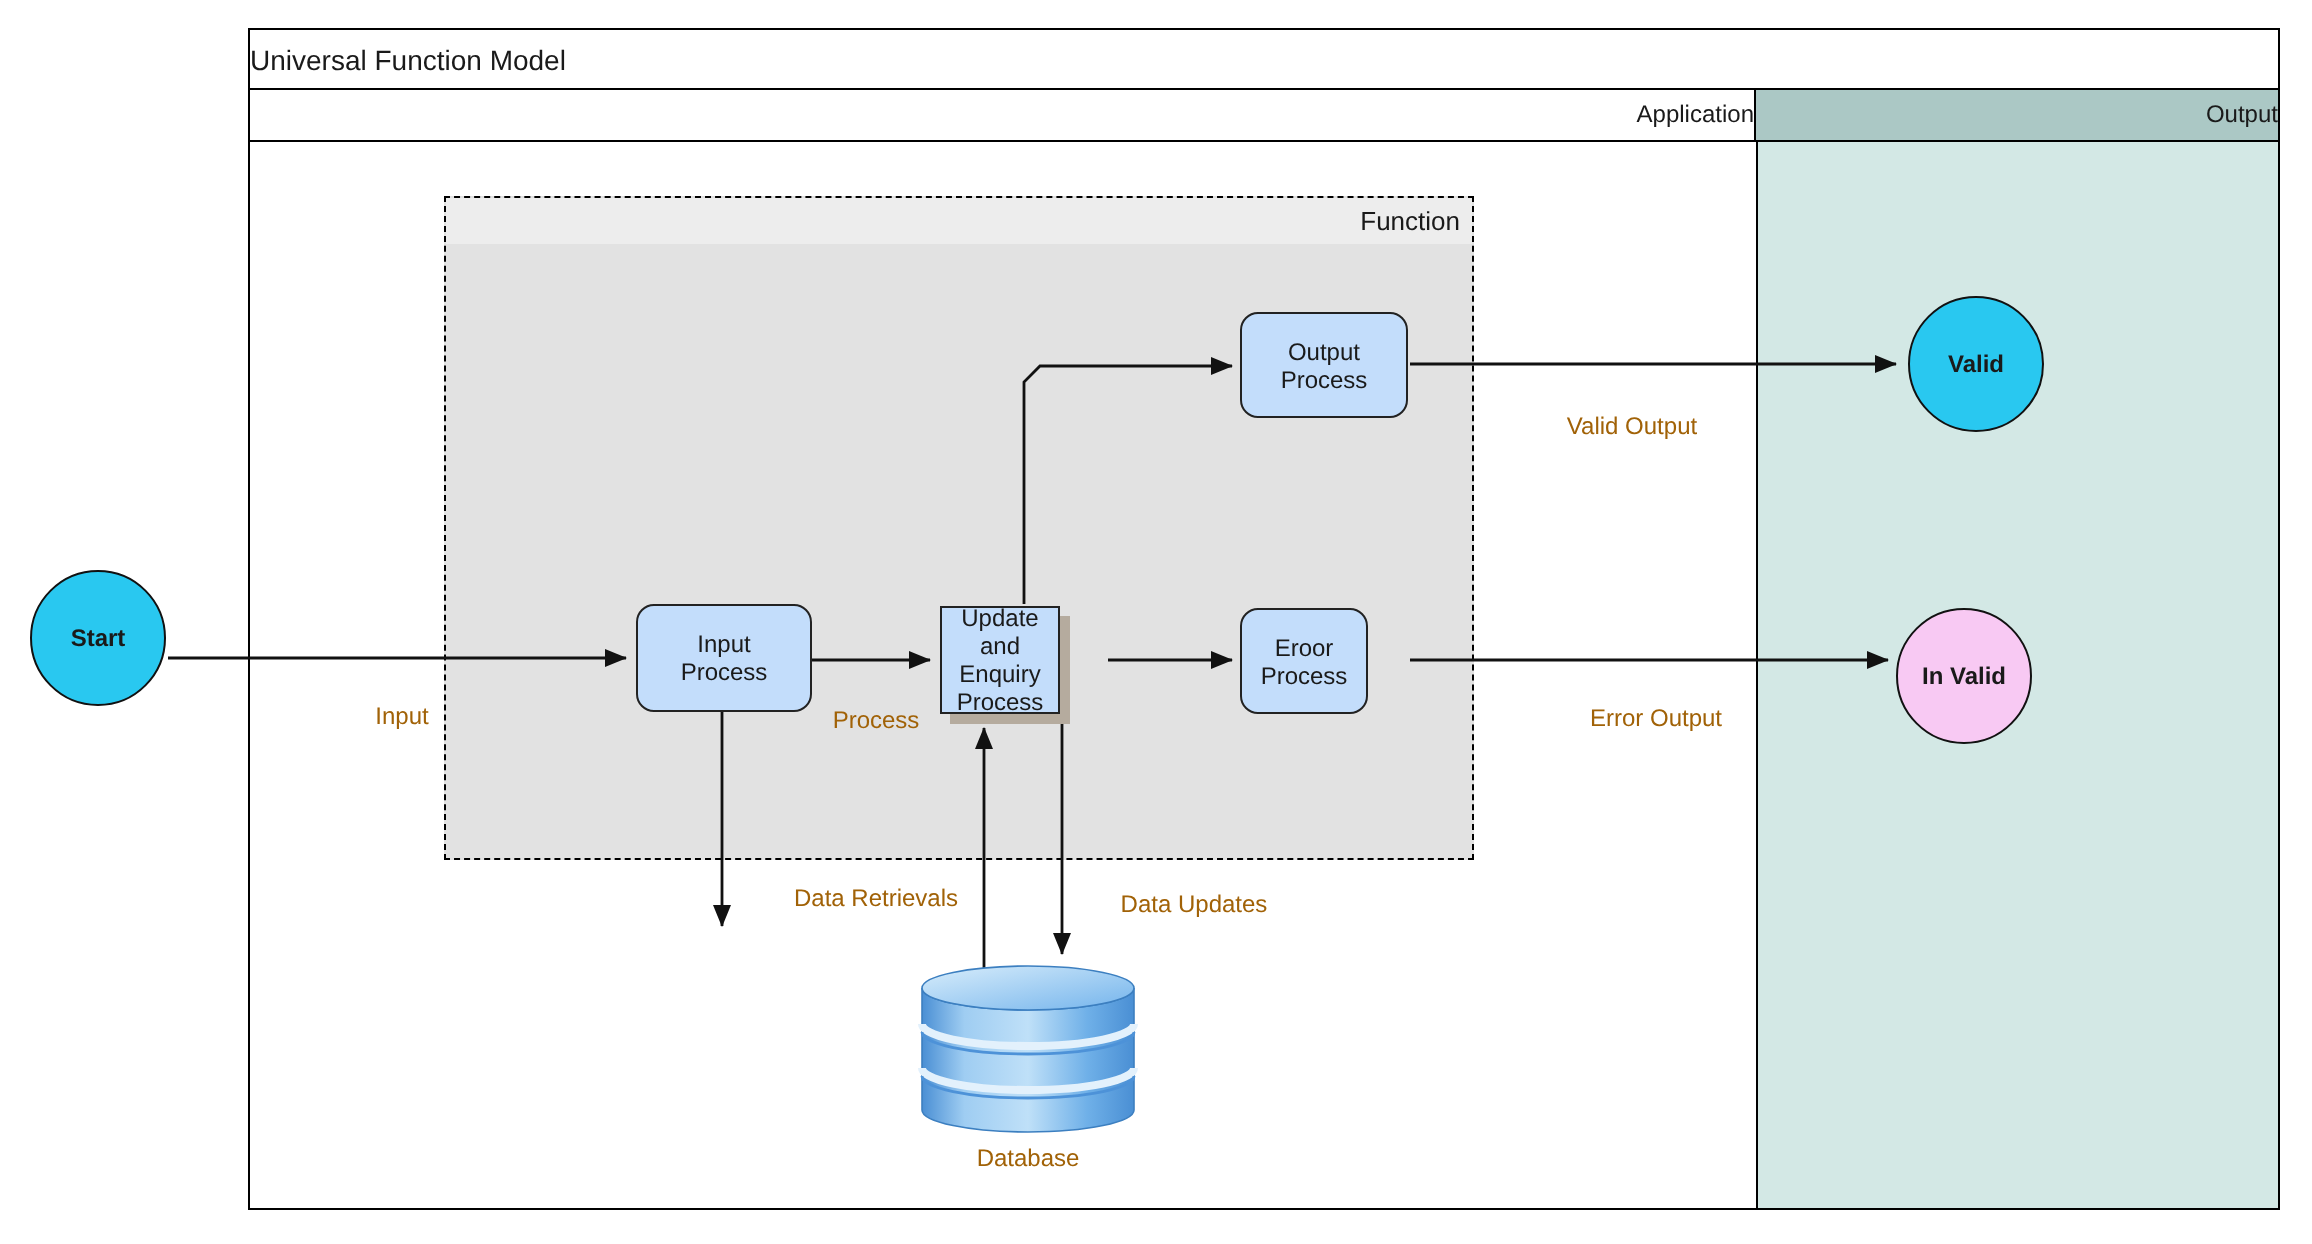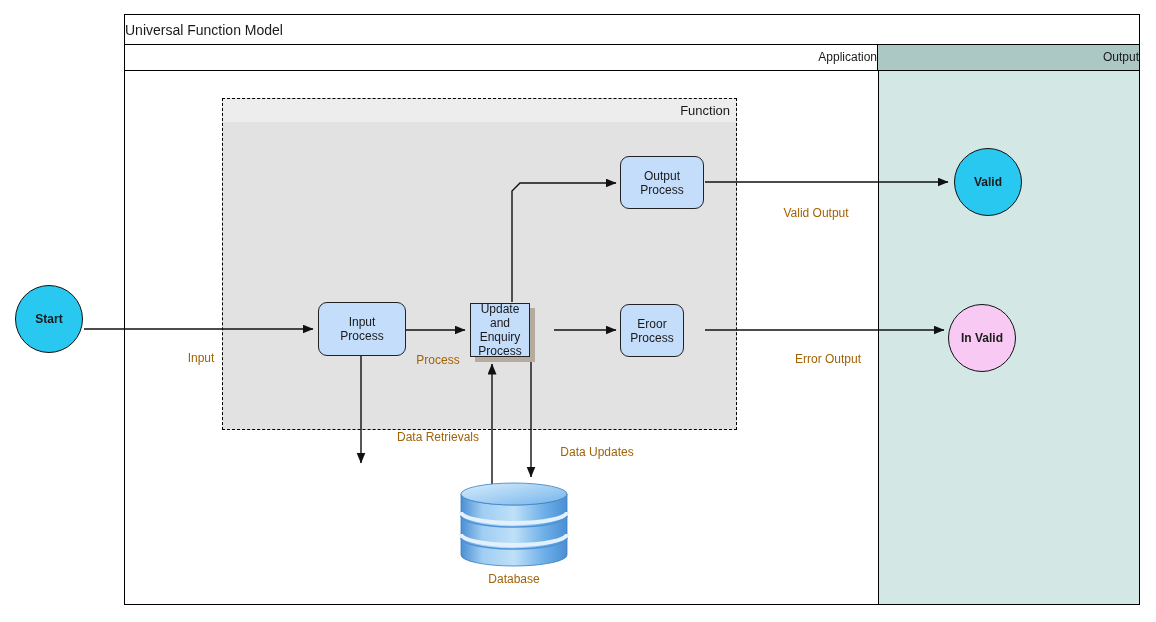--- a/index.html
+++ b/index.html
@@ -63,21 +63,21 @@
   
   .edge-label {
     position:absolute; font-size:12px; text-align:center; white-space:pre-line;
     line-height:14px; color:#a16207;
   }
   .lbl-input      { left:175px; top:351px; width:52px; }
   .lbl-events     { left:408px; top:353px; width:60px; }
   .lbl-validout   { left:768px; top:206px; width:96px; }
   .lbl-errorout   { left:780px; top:352px; width:96px; }
   .lbl-syntax     { left:279px; top:397px; width:104px; }
-  .lbl-retrievals { left:386px; top:430px; width:104px;text-align:center; }
+  .lbl-retrievals { left:386px; top:442px; width:104px;text-align:center; }
   .lbl-updates    { left:545px; top:445px; width:104px; }
   .lbl-database   { left:457px; top:572px; width:114px; }
 </style>
 </head>
 <body>
 
 <div class="stage">
 
   <div class="frame">
     <div class="pool-title">Universal Function Model</div>

